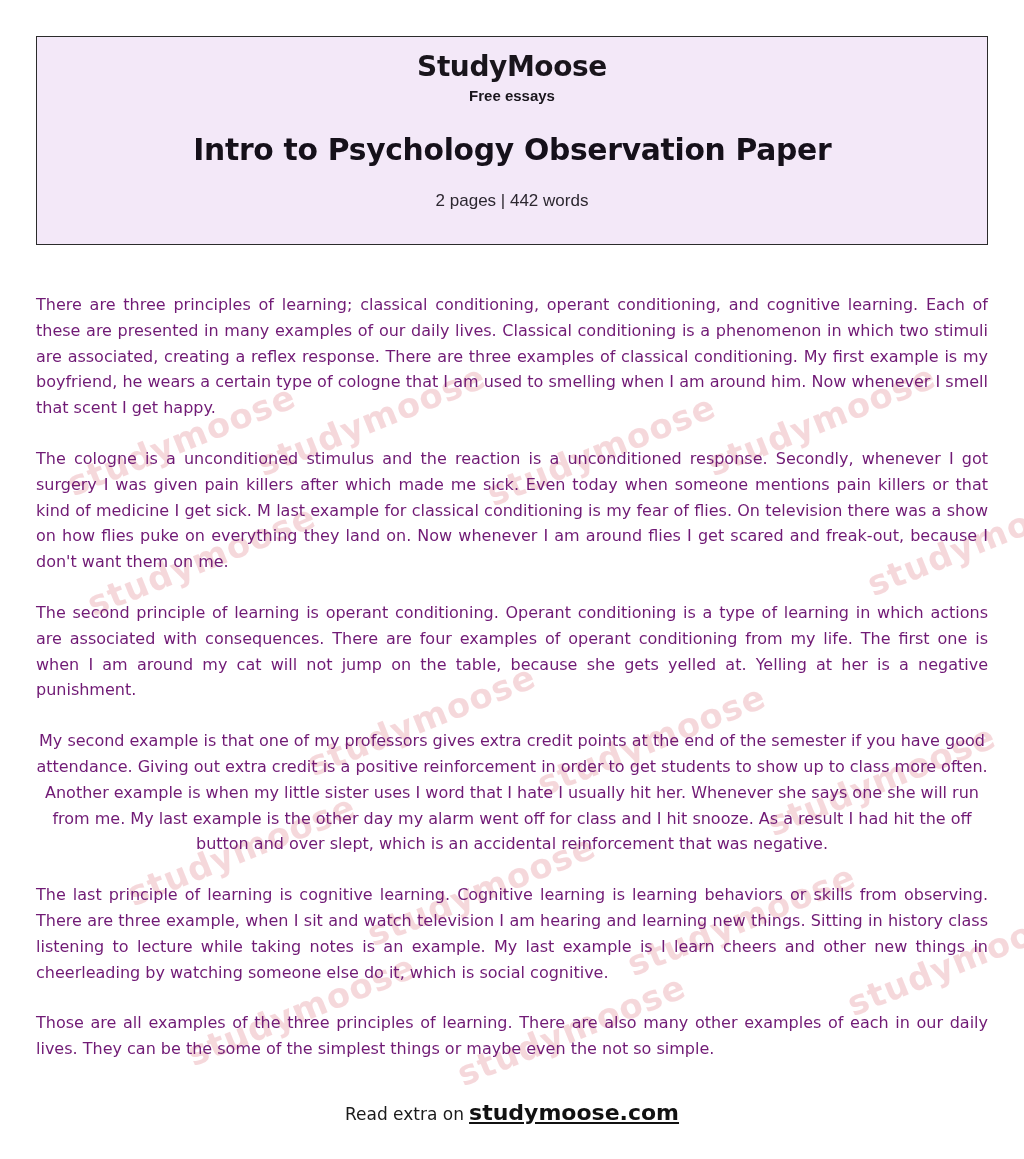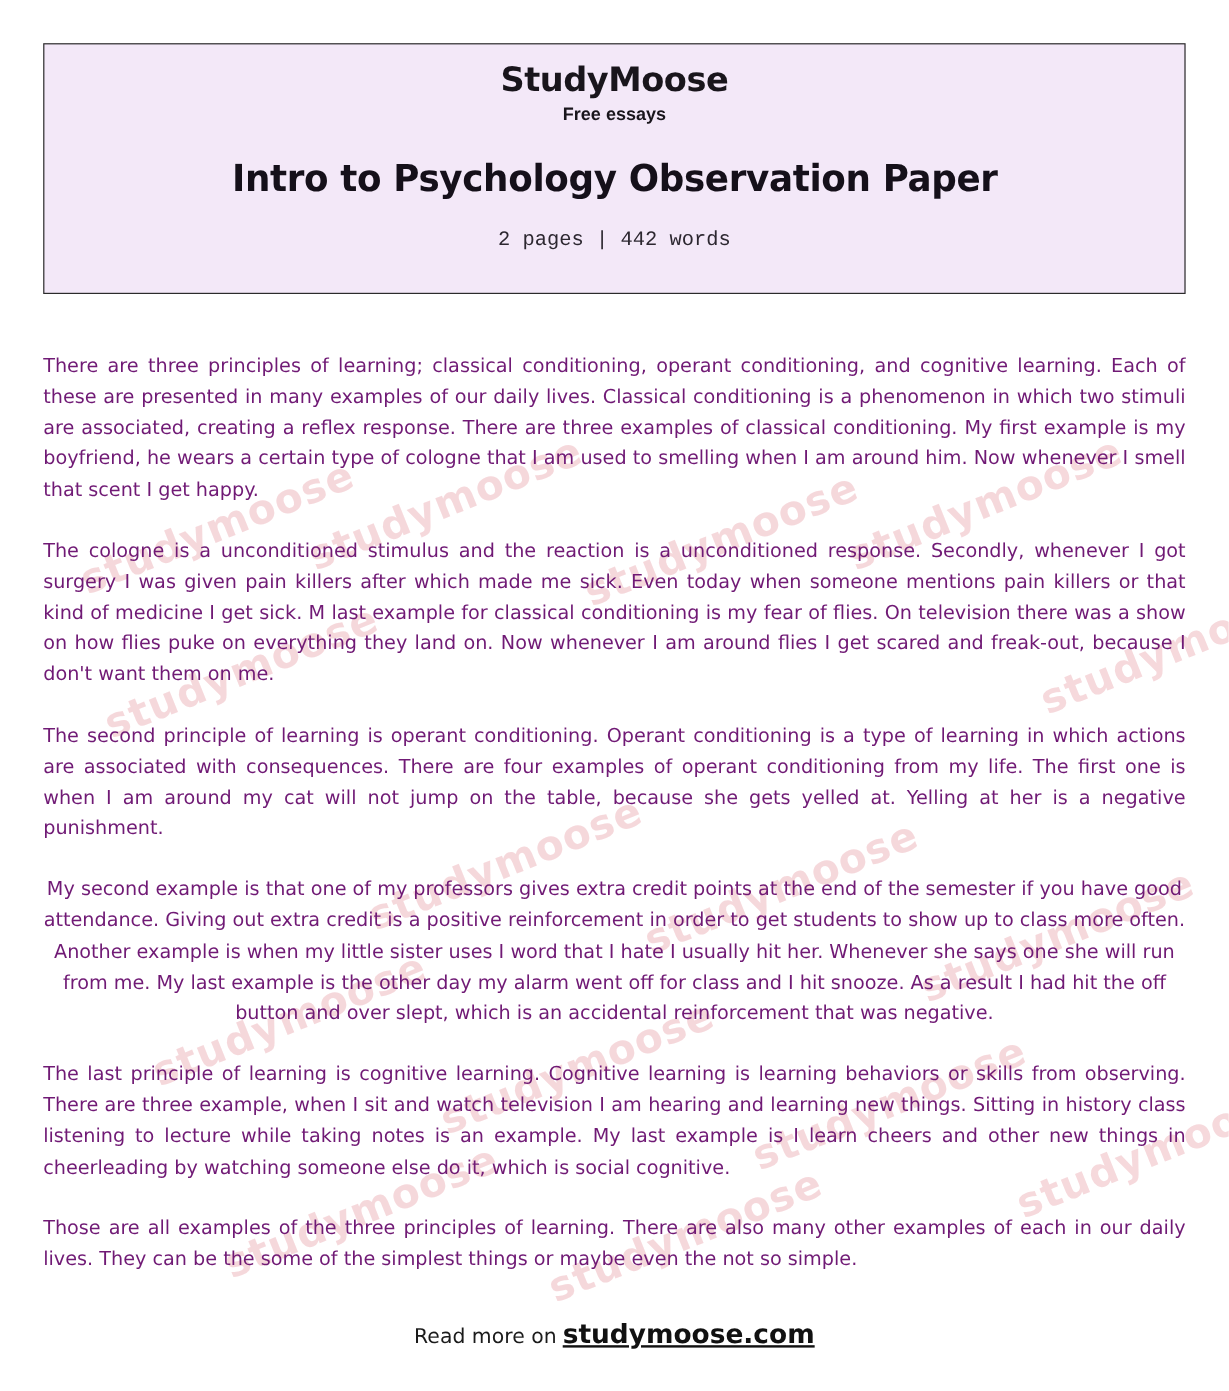--- a/index.html
+++ b/index.html
@@ -82,21 +82,21 @@
     font-family: "DejaVu Sans", "Liberation Sans", sans-serif;
     font-size: 31px;
     font-weight: 700;
     color: #15101a;
     text-align: center;
     margin-top: 28px;
     letter-spacing: -0.3px;
     transform: scaleX(0.96);
   }
   .doc-meta {
-    font-family: Liberation Mono, monospace;
+    font-family: Liberation Sans, sans-serif;
     font-size: 17px;
     font-weight: 400;
     color: #2c2730;
     text-align: left;
     margin-top: 24px;
   }
 
   
   .article {
     position: absolute;
@@ -177,17 +177,17 @@
   <div class="article" id="article-body">
       <p class="para">There are three principles of learning; classical conditioning, operant conditioning, and cognitive learning. Each of these are presented in many examples of our daily lives. Classical conditioning is a phenomenon in which two stimuli are associated, creating a reflex response. There are three examples of classical conditioning. My first example is my boyfriend, he wears a certain type of cologne that I am used to smelling when I am around him. Now whenever I smell that scent I get happy.</p>
       <p class="para">The cologne is a unconditioned stimulus and the reaction is a unconditioned response. Secondly, whenever I got surgery I was given pain killers after which made me sick. Even today when someone mentions pain killers or that kind of medicine I get sick. M last example for classical conditioning is my fear of flies. On television there was a show on how flies puke on everything they land on. Now whenever I am around flies I get scared and freak-out, because I don't want them on me.</p>
       <p class="para">The second principle of learning is operant conditioning. Operant conditioning is a type of learning in which actions are associated with consequences. There are four examples of operant conditioning from my life. The first one is when I am around my cat will not jump on the table, because she gets yelled at. Yelling at her is a negative punishment.</p>
       <p class="para left-aligned">My second example is that one of my professors gives extra credit points at the end of the semester if you have good attendance. Giving out extra credit is a positive reinforcement in order to get students to show up to class more often. Another example is when my little sister uses I word that I hate I usually hit her. Whenever she says one she will run from me. My last example is the other day my alarm went off for class and I hit snooze. As a result I had hit the off button and over slept, which is an accidental reinforcement that was negative.</p>
       <p class="para">The last principle of learning is cognitive learning. Cognitive learning is learning behaviors or skills from observing. There are three example, when I sit and watch television I am hearing and learning new things. Sitting in history class listening to lecture while taking notes is an example. My last example is I learn cheers and other new things in cheerleading by watching someone else do it, which is social cognitive.</p>
       <p class="para">Those are all examples of the three principles of learning. There are also many other examples of each in our daily lives. They can be the some of the simplest things or maybe even the not so simple.</p>
     </div>
 
   <div class="footer">
-    <span class="footer-text">Read more on</span>
+    <span class="footer-text">Read extra on</span>
     <span class="footer-link">studymoose.com</span>
   </div>
 
 </div>
 
 </body></html>

